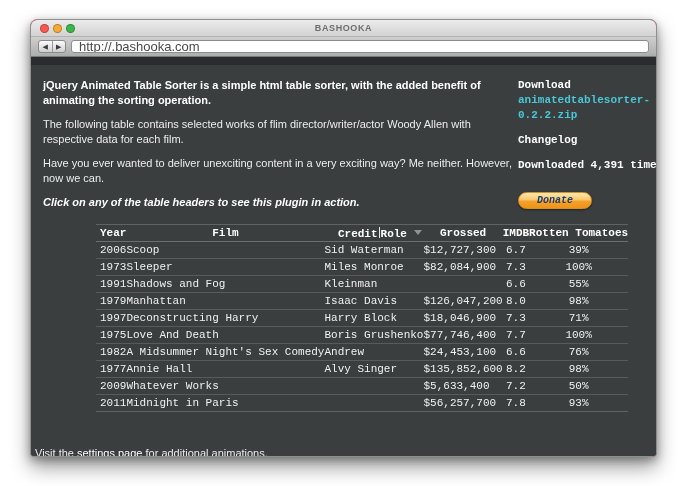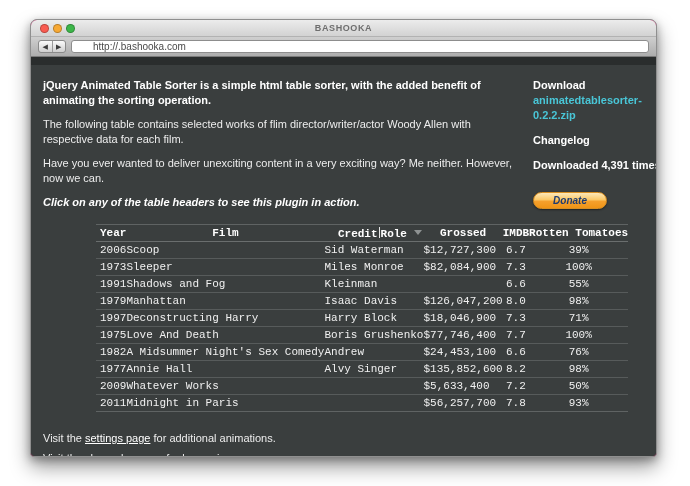--- a/index.html
+++ b/index.html
@@ -38,35 +38,35 @@
     position:absolute; left:7px; top:3px; width:28px; height:13px;
     border:1px solid #8a8a8a; border-radius:3px;
     background:linear-gradient(#fbfbfb,#cfcfcf);
     display:flex;
   }
   .navbtn { flex:1; display:flex; align-items:center; justify-content:center; font-size:7px; color:#3c3c3c; }
   .navbtn.back { border-right:1px solid #9a9a9a; }
   .urlfield {
     position:absolute; left:40px; top:3px; right:7px; height:13px;
     background:#ffffff; border:1px solid #8d8d8d; border-radius:3px;
-    font-size:10px; color:#4a4a4a; line-height:11px; padding:0 21px;
+    font-size:13px; color:#4a4a4a; line-height:11px; padding:0 7px;
     overflow:hidden; white-space:nowrap;
   }
   
   .content {
     position:relative; height:401px; background:#3a3e3e; overflow:hidden;
     color:#ededed; font-size:11px;
   }
   .topstrip { height:8px; background:#2a2d2d; }
   .main-col { width:474px; margin:13px 0 0 12px; }
   .main-col p { line-height:15px; margin-bottom:9px; }
   .intro { color:#ffffff; font-weight:bold; }
   .cta { color:#ffffff; font-weight:bold; font-style:italic; }
   
-  .side-col { position:absolute; left:502px; top:21px; width:150px; line-height:15px; }
+  .side-col { position:absolute; left:487px; top:21px; width:150px; line-height:15px;font-family:Liberation Mono, monospace; }
   .side-col .hd { color:#ffffff; font-weight:bold; }
   .ziplink {
     color:#49c6d7; font-weight:bold; text-decoration:none; display:inline-block; width:138px;
   }
   .side-gap { height:10px; }
   .donate-btn {
     margin-top:19px; width:74px; height:17px; border-radius:9px;
     border:1px solid #d98e20;
     background:linear-gradient(#fde8b9 0%, #fbc867 45%, #f5a02d 55%, #ef9416 100%);
     box-shadow:0 1px 2px rgba(0,0,0,0.45);
@@ -96,21 +96,21 @@
   .text-caret {
     display:inline-block; width:1px; height:11px; background:#e6e6e6;
     vertical-align:-1px; margin:0 1px 0 1px;
   }
   .sort-arrow {
     display:inline-block; width:0; height:0; margin-left:7px; vertical-align:2px;
     border-left:4px solid transparent; border-right:4px solid transparent;
     border-top:5px solid #8e9292;
   }
   
-  .footer-line { position:absolute; left:12px; line-height:15px; color:#ededed; }
+  .footer-line { position:absolute; left:4px; line-height:15px; color:#ededed;margin-top:15px; }
   .footer-1 { top:374px; }
   .footer-2 { top:394px; }
   .settings-link { color:#ffffff; text-decoration:underline; cursor:pointer; }
 </style>
 </head>
 <body>
 
 <div class="stage">
   <div class="window">
 

